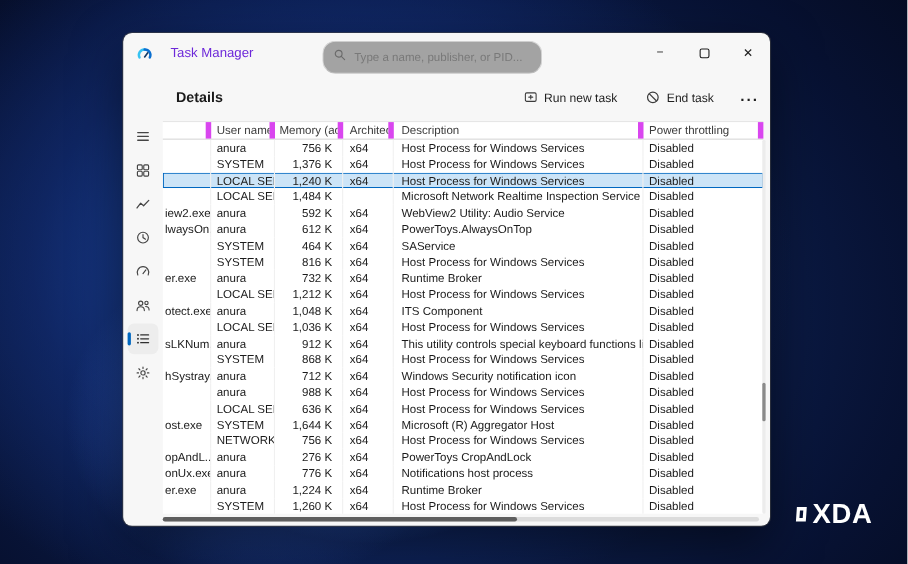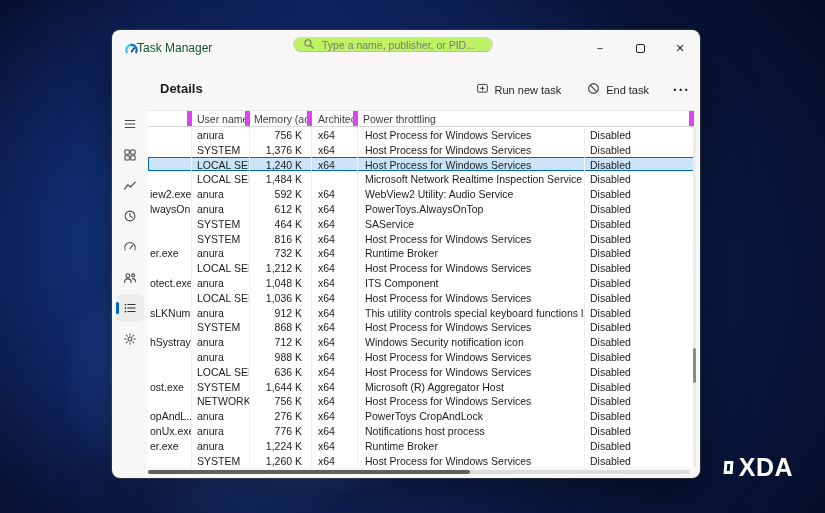--- a/index.html
+++ b/index.html
@@ -16,24 +16,24 @@
   }
   
   .window{
     position:absolute; left:112px; top:30px; width:588px; height:448px;
     background:#f7f7f7; border-radius:8px; overflow:hidden;
     box-shadow:0 0 0 1px rgba(70,70,70,.55), 0 18px 45px rgba(0,0,0,.5);
   }
   
   .titlebar{ position:absolute; top:0; left:0; right:0; height:36px; }
   .app-icon{ position:absolute; left:12px; top:11px; width:15px; height:15px; }
-  .win-title{ position:absolute; left:25px; top:11px; font-size:12px; color:#14532d; }
+  .win-title{ position:absolute; left:43px; top:11px; font-size:12px; color:#6d28d9; }
   .searchbox{
-    position:absolute; left:181px; top:7px; width:200px; height:15px;
-    background:#bef264; border:1px solid #d6d6d6; border-bottom-color:#bdbdbd;
+    position:absolute; left:181px; top:7px; width:200px; height:30px;
+    background:#a3a3a3; border:1px solid #d6d6d6; border-bottom-color:#bdbdbd;
     border-radius:12px; display:flex; align-items:center; padding:0 9px; gap:7px;
   }
   .searchbox input{
     border:none; outline:none; background:transparent; width:100%;
     font-size:10.5px; color:#1b1b1b; font-family:inherit;
   }
   .searchbox input::placeholder{ color:#797979; }
   .win-controls{ position:absolute; right:0; top:0; height:36px; display:flex; }
   .win-btn{ width:40px; height:36px; display:flex; align-items:center; justify-content:center;
     font-size:11px; color:#1f1f1f; cursor:default; }
@@ -224,20 +224,21 @@
       </div>
 
     </div>
 
     <div class="tablewrap">
       <div class="thead">
           <div class="cell col-name"></div>
           <div class="cell col-user">User name</div>
           <div class="cell col-memory">Memory (ac...</div>
           <div class="cell col-arch">Architec...</div>
+          <div class="cell col-desc">Description</div>
           <div class="cell col-power">Power throttling</div>
         </div>
       <div>
           <div class="trow">
             <div class="cell col-name"></div>
             <div class="cell col-user">anura</div>
             <div class="cell col-memory">756 K</div>
             <div class="cell col-arch">x64</div>
             <div class="cell col-desc">Host Process for Windows Services</div>
             <div class="cell col-power">Disabled</div>

